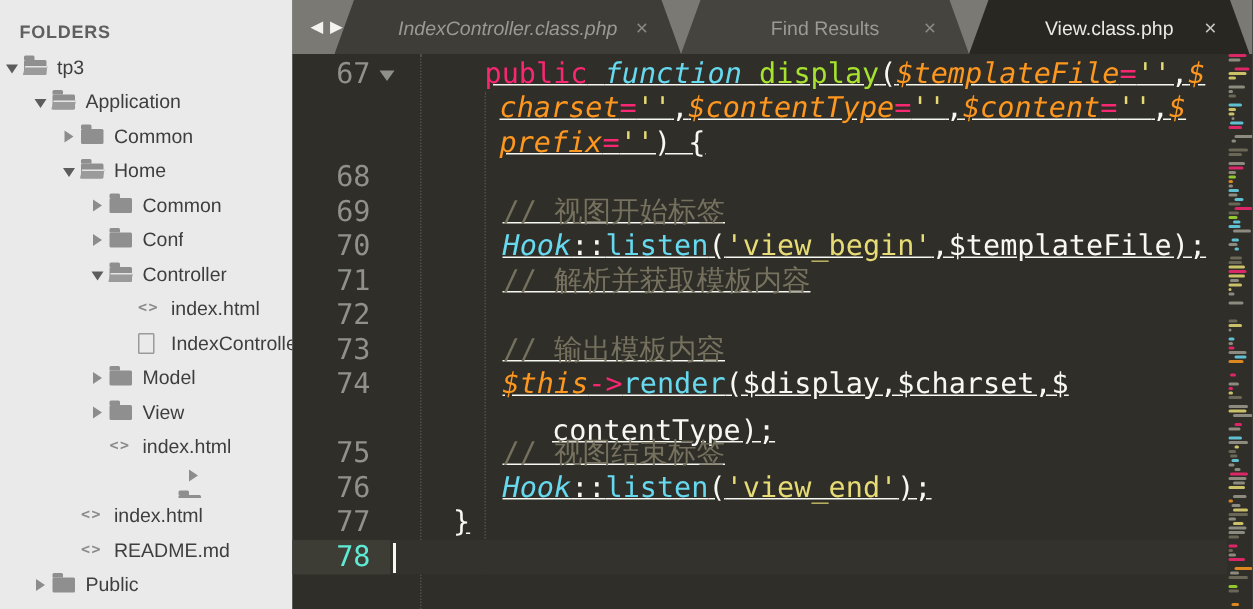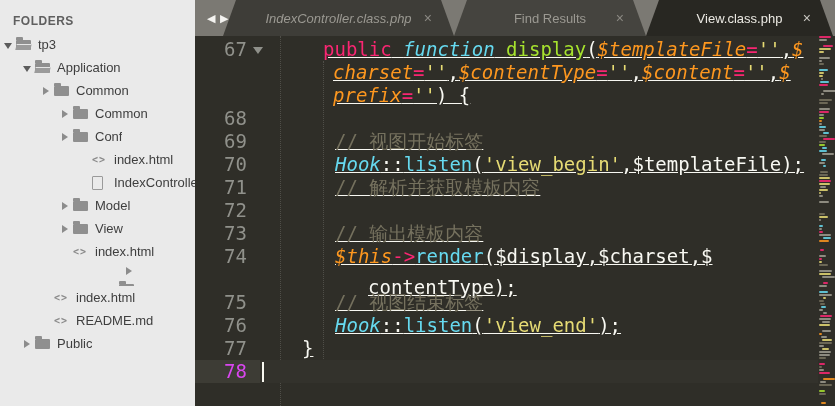--- a/index.html
+++ b/index.html
@@ -44,21 +44,21 @@
   .editor{position:absolute;left:0;top:36px;right:0;bottom:0;background:#2F2E28;
           font-family:"DejaVu Sans Mono",monospace;font-size:19px;overflow:hidden;}
   .guide{position:absolute;width:0;border-left:1px dotted rgba(248,248,242,.16);}
   .g1{left:85px;top:0;bottom:0;}
   .g2{left:128px;top:25px;height:322px;}
   .code{position:absolute;left:0;top:2px;right:0;}
   .row{position:relative;height:23px;line-height:23px;white-space:pre;}
   .row.current{background:#33322C;}
   .gut-hl{position:absolute;left:0;top:0;width:65px;height:100%;background:#3D3C35;}
   .num{position:absolute;left:0;top:0;width:52px;text-align:right;color:#90918B;}
-  .row.current .num{color:#d946ef;}
+  .row.current .num{color:#5eead4;}
   .fold{position:absolute;left:58px;top:9px;width:0;height:0;border-left:5px solid transparent;
         border-right:5px solid transparent;border-top:7px solid #8F908A;}
   .codeline{position:absolute;top:0;color:#F8F8F2;text-decoration:underline;}
   .cursor{position:absolute;width:2px;height:20px;top:2px;background:#F8F8F0;}
   .kw{color:#F92672;} .fn{color:#A6E22E;} .cy{color:#66D9EF;}
   .ti{color:#66D9EF;font-style:italic;} .pr{color:#FD971F;font-style:italic;}
   .st{color:#E6DB74;} .cm{color:#75715E;} .pl{color:#F8F8F2;}
 
   .minimap{position:absolute;right:0;top:0;width:17px;bottom:0;background:#2F2E28;}
   .mbar{position:absolute;height:2px;border-radius:1px;opacity:.85;}
@@ -85,33 +85,47 @@
           </span>
           <span class="tree-label">Application</span>
         </div>
         <div class="tree-row" style="padding-left: 41px;">
           <span class="arrow"><span class="tri-closed"></span></span>
           <span class="ico">
             <span class="icon-folder"></span>
           </span>
           <span class="tree-label">Common</span>
         </div>
+        <div class="tree-row" style="padding-left: 41px;">
+          <span class="arrow"><span class="tri-open"></span></span>
+          <span class="ico">
+            <span class="icon-folder open"></span>
+          </span>
+          <span class="tree-label">Home</span>
+        </div>
         <div class="tree-row" style="padding-left: 60px;">
           <span class="arrow"><span class="tri-closed"></span></span>
           <span class="ico">
             <span class="icon-folder"></span>
           </span>
           <span class="tree-label">Common</span>
         </div>
         <div class="tree-row" style="padding-left: 60px;">
           <span class="arrow"><span class="tri-closed"></span></span>
           <span class="ico">
             <span class="icon-folder"></span>
           </span>
           <span class="tree-label">Conf</span>
+        </div>
+        <div class="tree-row" style="padding-left: 60px;">
+          <span class="arrow"><span class="tri-open"></span></span>
+          <span class="ico">
+            <span class="icon-folder open"></span>
+          </span>
+          <span class="tree-label">Controller</span>
         </div>
         <div class="tree-row" style="padding-left: 79px;">
           <span class="arrow"></span>
           <span class="ico">
             <span class="icon-code">&lt;&gt;</span>
           </span>
           <span class="tree-label">index.html</span>
         </div>
         <div class="tree-row" style="padding-left: 79px;">
           <span class="arrow"></span>

